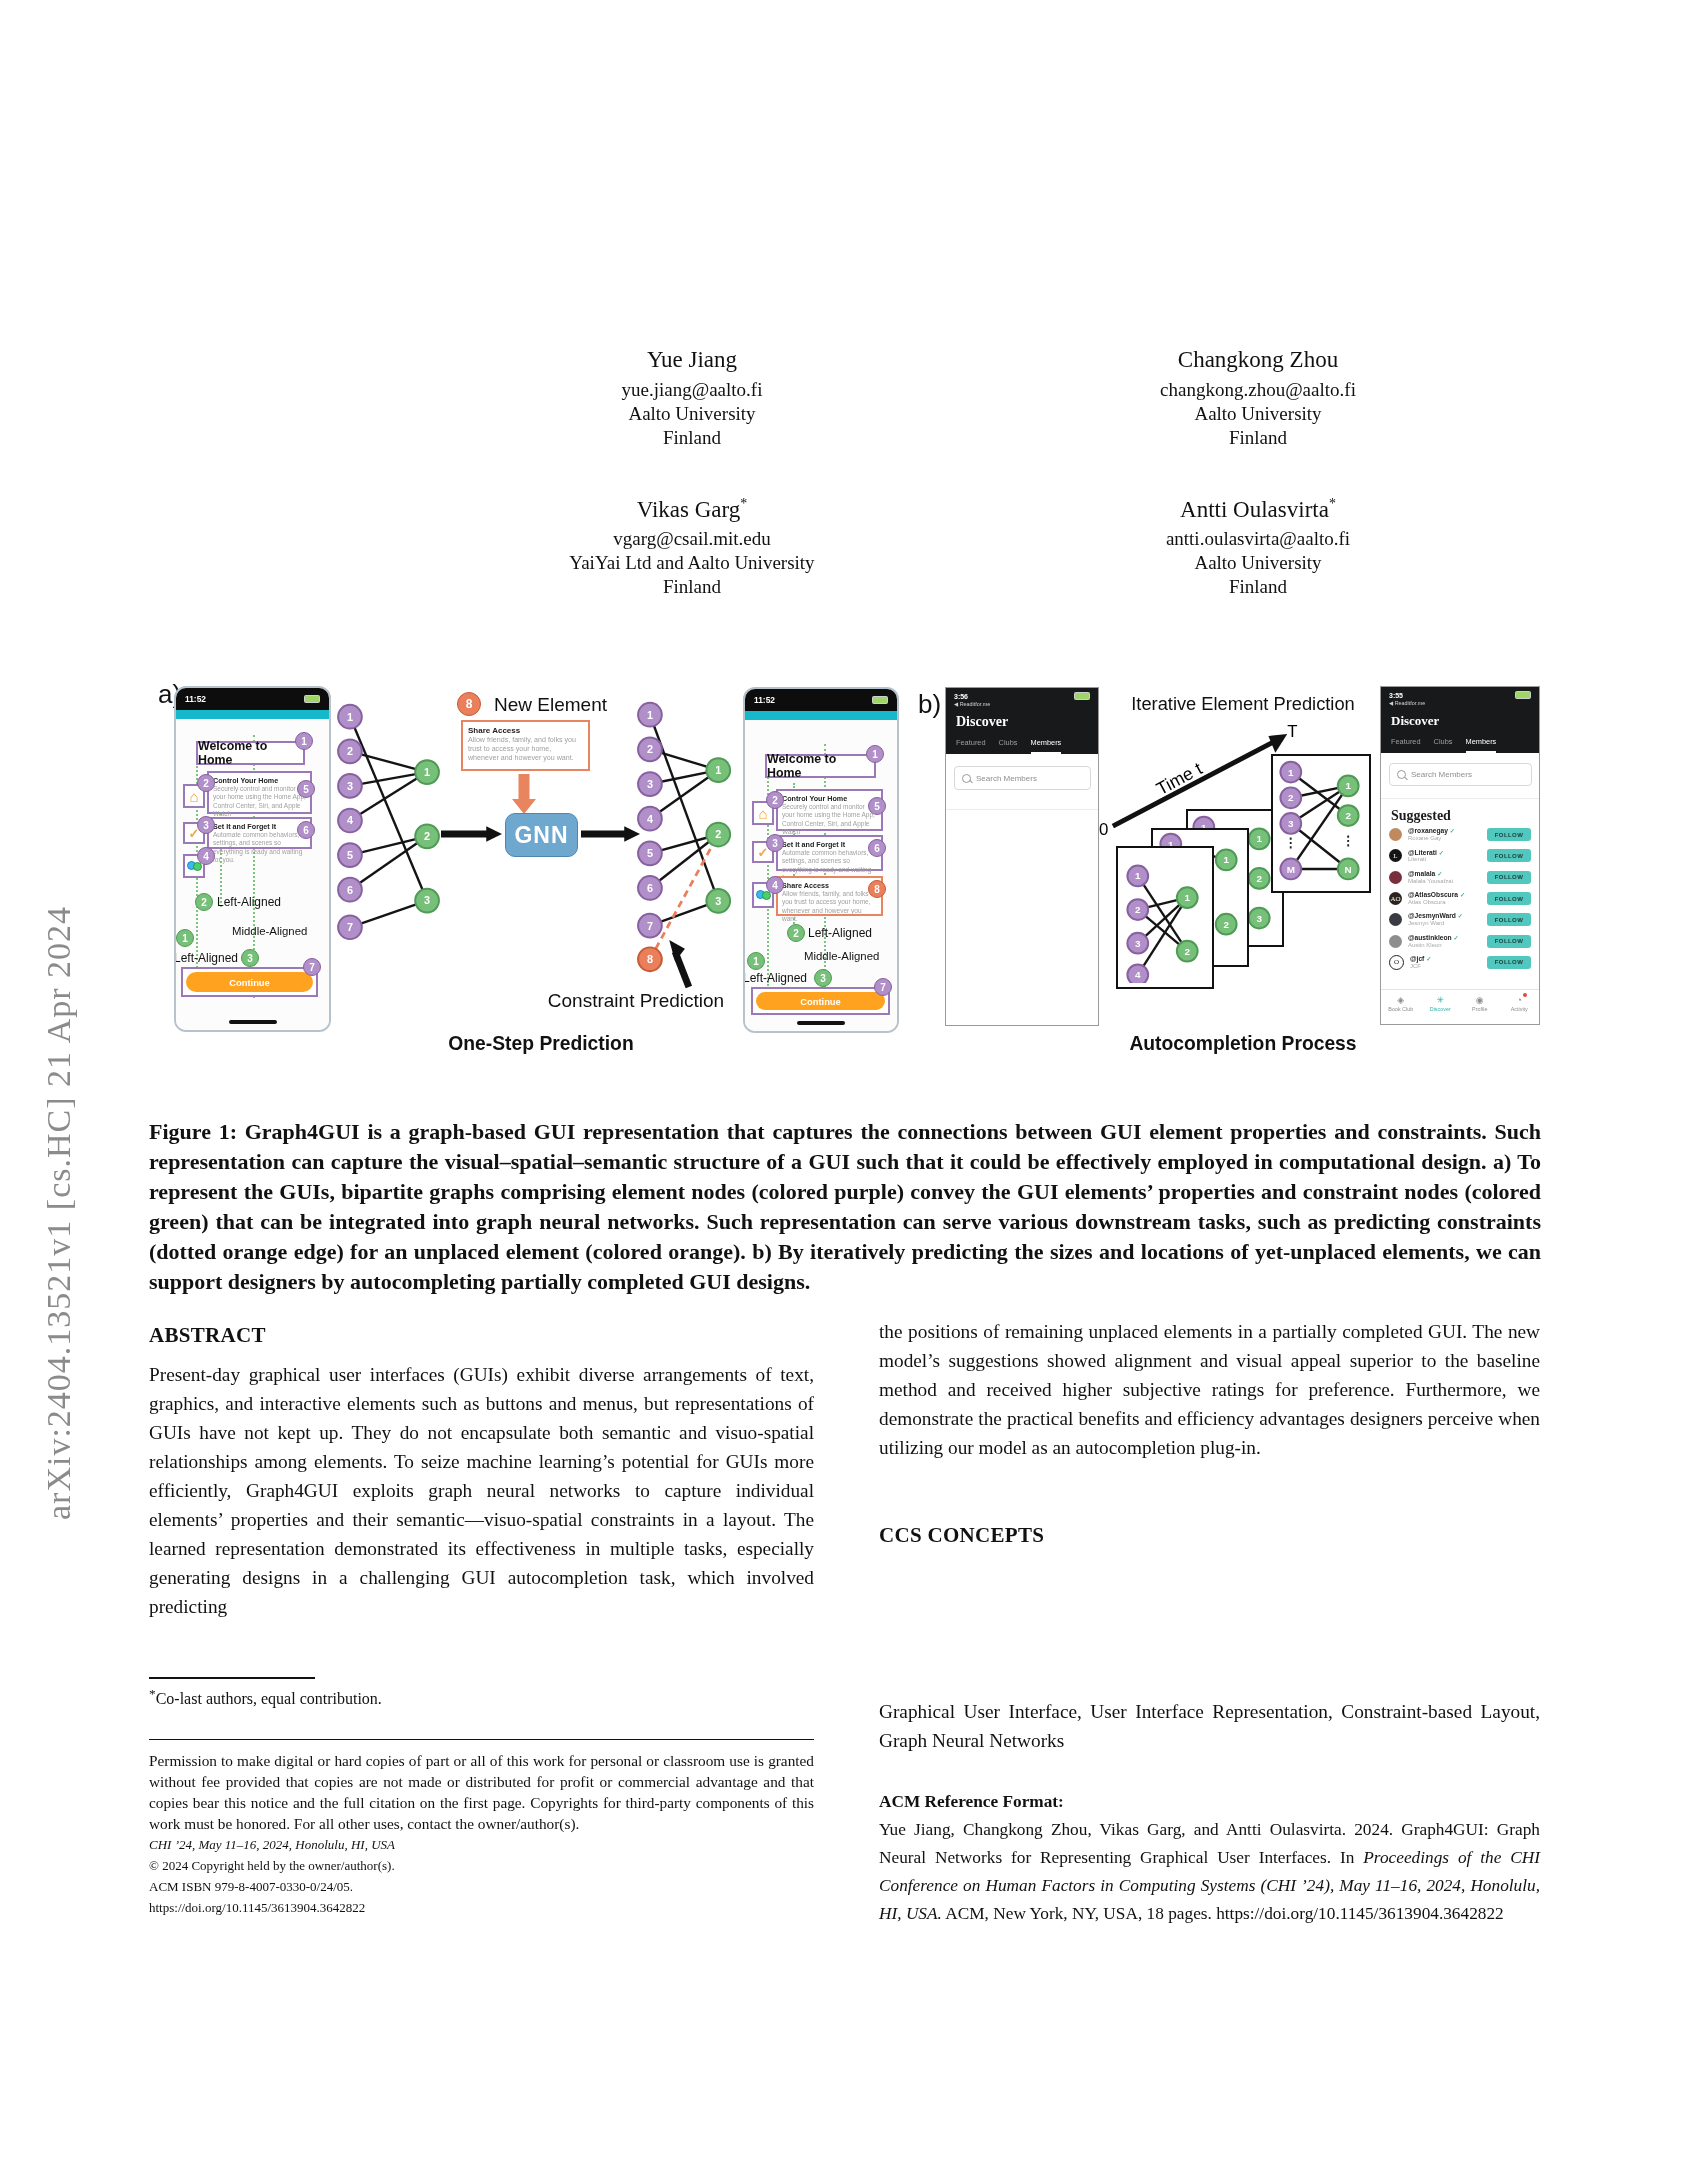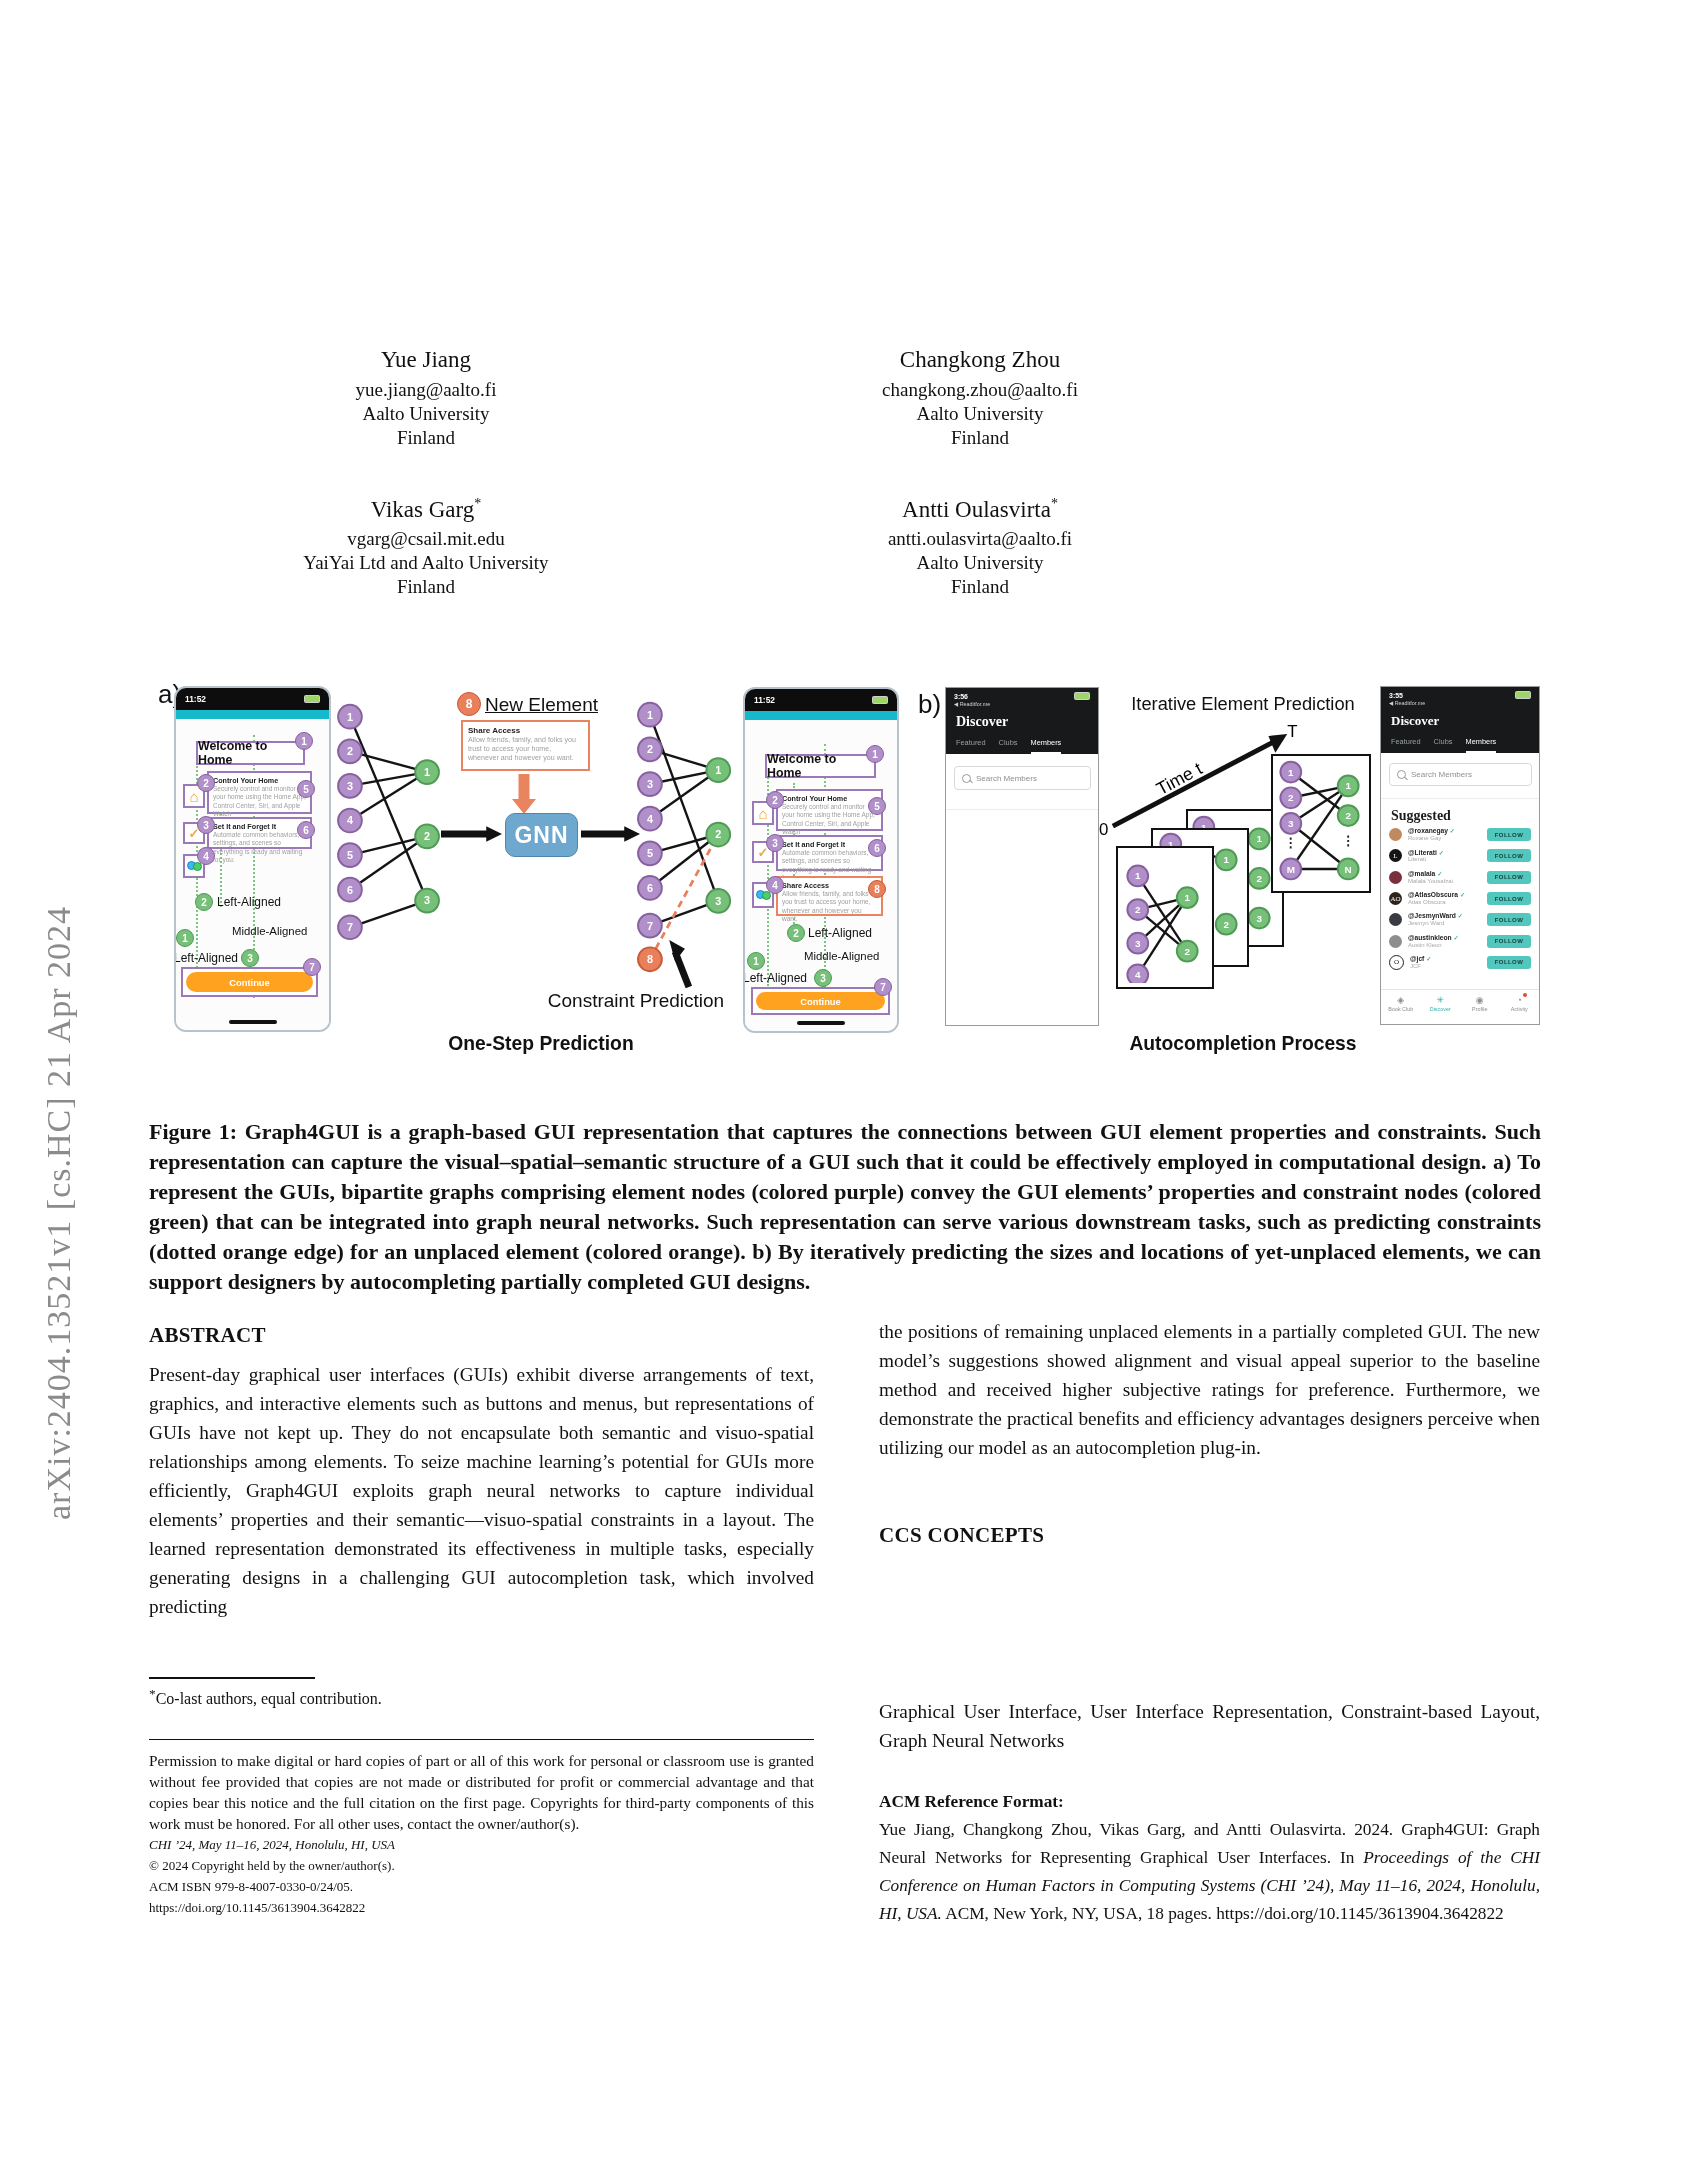--- a/index.html
+++ b/index.html
@@ -5,21 +5,21 @@
   html,body{margin:0;padding:0;background:#e8e8e8;}
   .page{position:relative;width:1683px;height:2178px;background:#ffffff;margin:0 auto;
         font-family:"Liberation Serif",serif;color:#111;overflow:hidden;}
   
   .arxiv{position:absolute;left:40px;top:1520px;transform:rotate(-90deg);transform-origin:0 0;
          white-space:nowrap;font-size:34px;color:#8b8b8b;letter-spacing:1px;}
   
   .title{position:absolute;left:0;top:206px;width:100%;text-align:center;
          font-size:35px;font-weight:bold;line-height:47px;}
   .authors{position:absolute;left:149px;top:342px;width:1386px;}
-  .auth-row{display:flex;justify-content:flex-start;margin-bottom:42px;}
+  .auth-row{display:flex;justify-content:flex-end;margin-bottom:42px;gap:12px;}
   .auth{width:554px;text-align:center;}
   .auth .nm{font-size:23px;margin-bottom:6px;}
   .auth .nm sup{font-size:14px;}
   .auth div{font-size:19px;line-height:24px;}
   
   .fig{position:absolute;left:144px;top:663px;width:1398px;height:398px;
        font-family:"Liberation Sans",sans-serif;}
   .fig .plabel{position:absolute;font-size:26px;color:#111;}
   .abspos{position:absolute;}
   .figcap{position:absolute;font-weight:bold;font-size:19.3px;text-align:center;}
@@ -227,21 +227,21 @@
         <text x="16" y="240.96" text-anchor="middle" font-size="11" font-weight="bold" fill="#fff" font-family="Liberation Sans, sans-serif">7</text>
         <circle cx="94" cy="80" r="12" fill="#77c07a" stroke="#4f9a55" stroke-width="2"></circle>
         <text x="94" y="83.96" text-anchor="middle" font-size="11" font-weight="bold" fill="#fff" font-family="Liberation Sans, sans-serif">1</text>
         <circle cx="94" cy="145" r="12" fill="#77c07a" stroke="#4f9a55" stroke-width="2"></circle>
         <text x="94" y="148.96" text-anchor="middle" font-size="11" font-weight="bold" fill="#fff" font-family="Liberation Sans, sans-serif">2</text>
         <circle cx="94" cy="210" r="12" fill="#77c07a" stroke="#4f9a55" stroke-width="2"></circle>
         <text x="94" y="213.96" text-anchor="middle" font-size="11" font-weight="bold" fill="#fff" font-family="Liberation Sans, sans-serif">3</text>
       </svg>
 
     <div class="nbadge" style="left:313px;top:29px;">8</div>
-    <div class="newel" style="left:341px;top:31px;text-decoration:underline;">New Element</div>
+    <div class="newel" style="left:350px;top:31px;">New Element</div>
     <div class="sharebox" style="left:317px;top:57px;width:129px;height:51px;">
       <div class="sec-h" style="font-size:8px;">Share Access</div>
       <div class="sec-b" style="font-size:7.1px;">Allow friends, family, and folks you trust to access your home, whenever and however you want.</div>
     </div>
     <svg class="abspos" style="left:367px;top:111px;" width="26" height="40" viewBox="0 0 26 40">
       <line x1="13" y1="0" x2="13" y2="26" stroke="#e8845e" stroke-width="11"></line>
       <polygon points="1,25 25,25 13,40" fill="#e8845e"></polygon>
     </svg>
     <div class="gnn" style="left:361px;top:150px;width:71px;height:42px;">GNN</div>
     <svg class="abspos" style="left:297px;top:163px;" width="61" height="16" viewBox="0 0 62 16">

